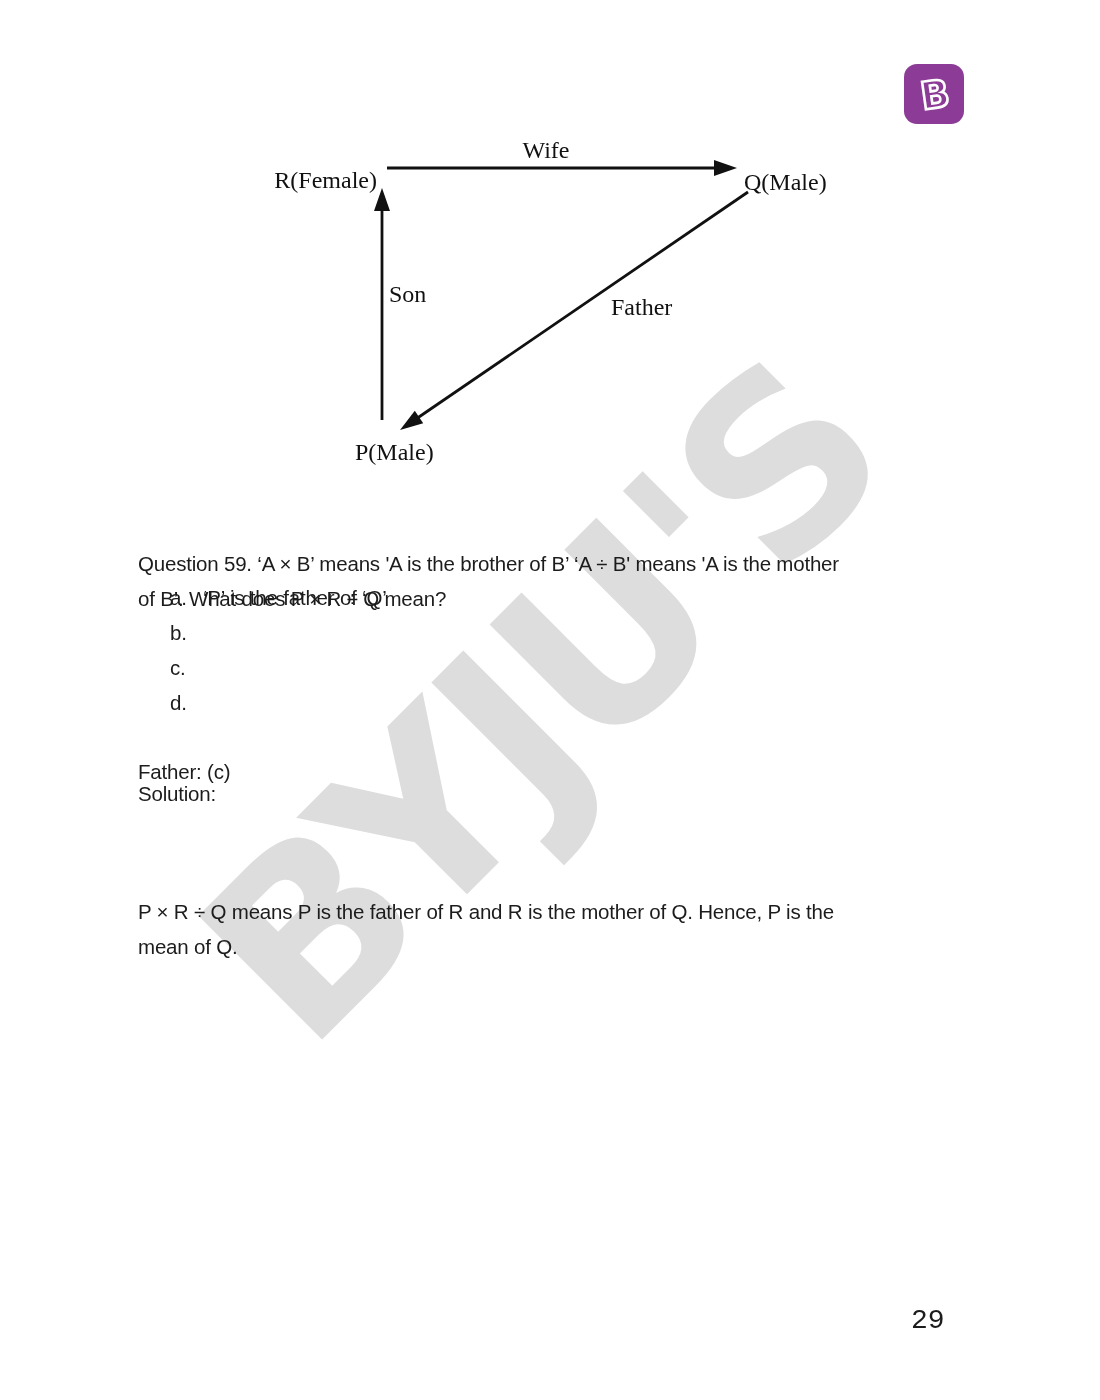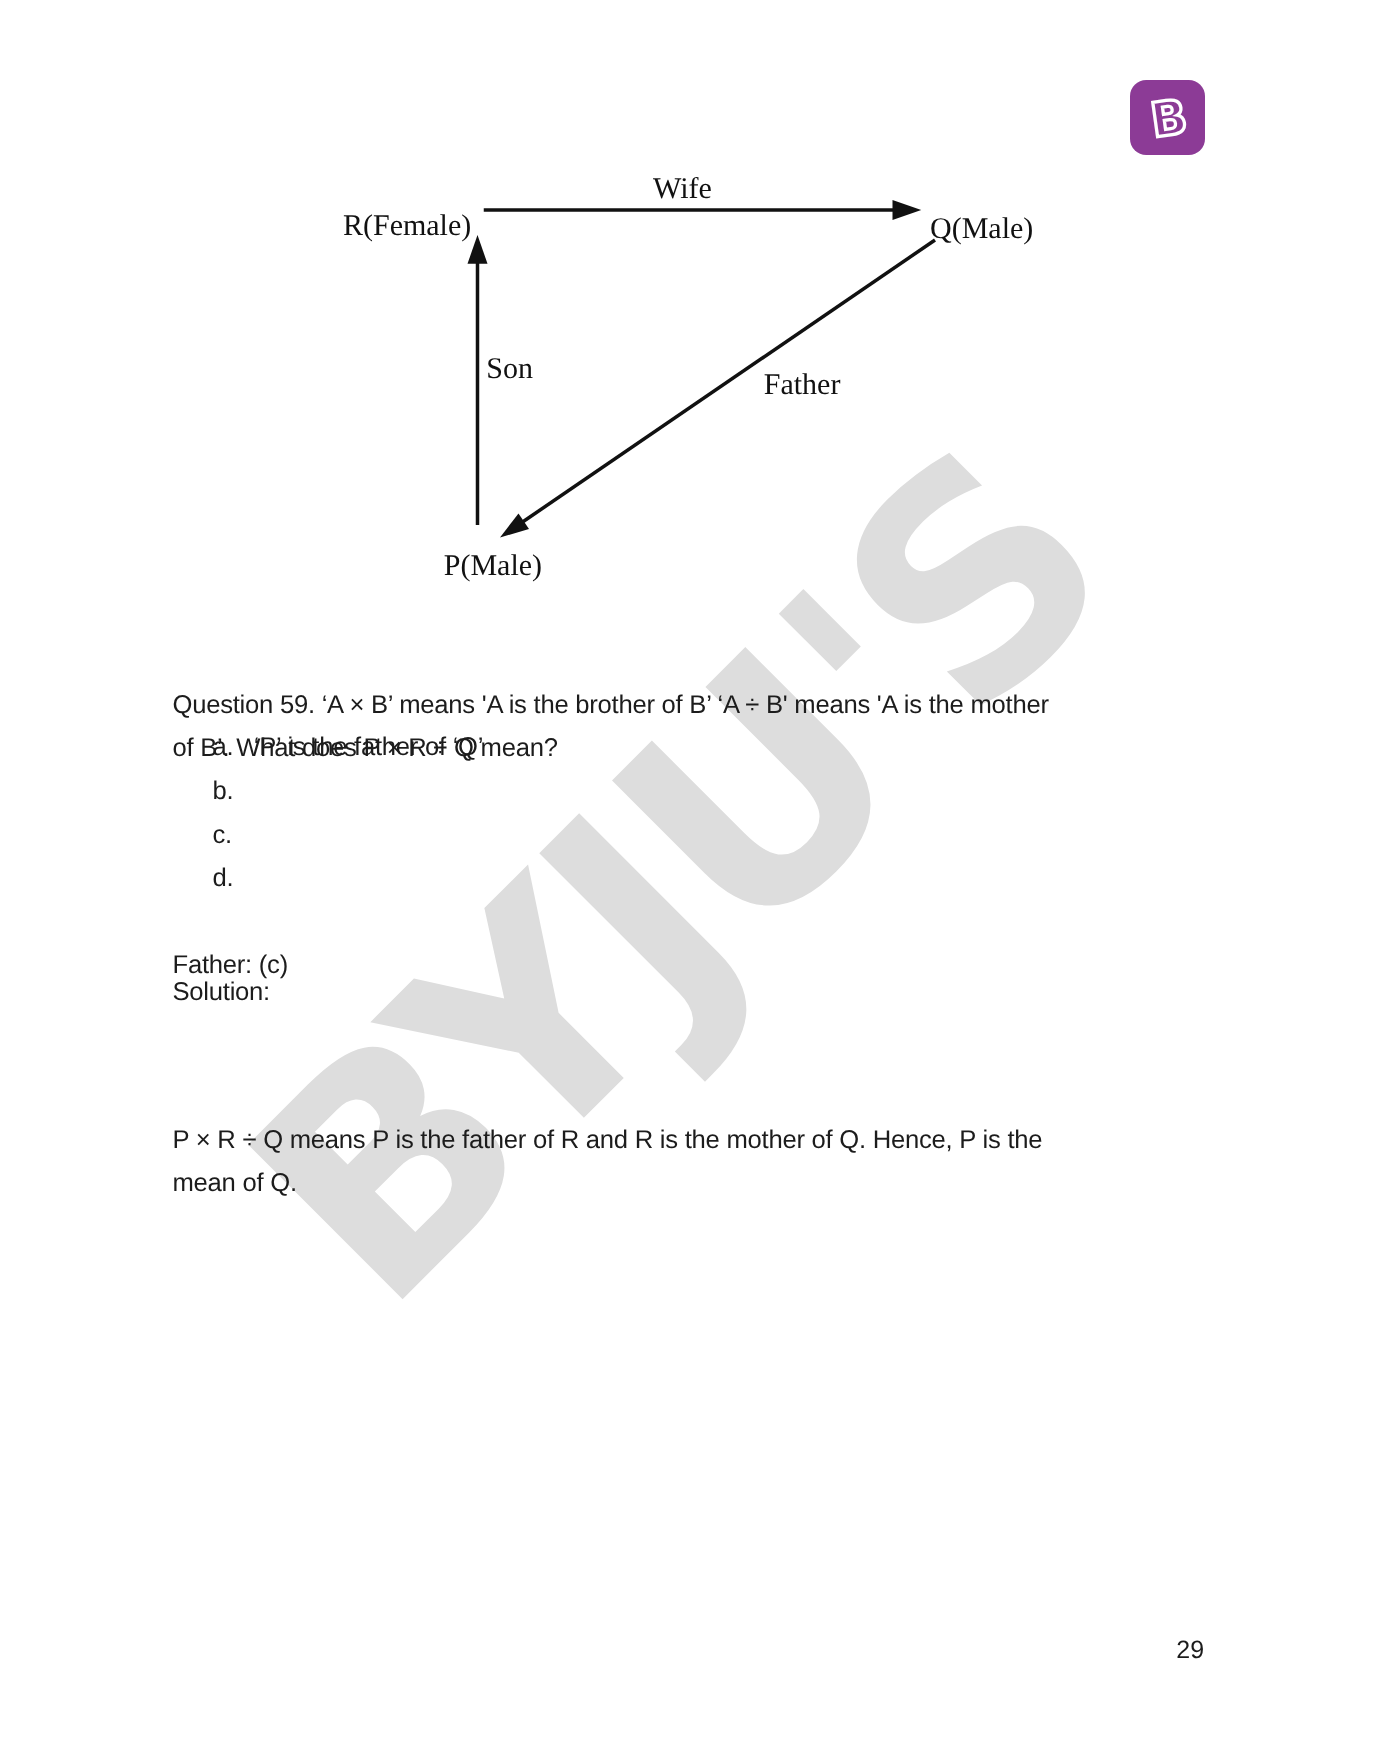--- a/index.html
+++ b/index.html
@@ -54,24 +54,25 @@
   .option-row {
     display: flex;
     white-space: nowrap;
     font-size: 20.5px;
     line-height: 35px;
     letter-spacing: -0.2px;
   }
   .option-letter { width: 33px; flex: 0 0 33px; }
   .page-number {
     position: absolute;
-    left: 941px;
+    left: 911px;
     top: 1307px;
-    font-size: 20px;
+    font-size: 28px;
     line-height: 27px;
+    font-family: Liberation Mono, monospace;
   }
 </style>
 </head>
 <body>
 
 <div class="page">
 
   <div class="watermark">BYJU'S</div>
 
   <div class="content">

